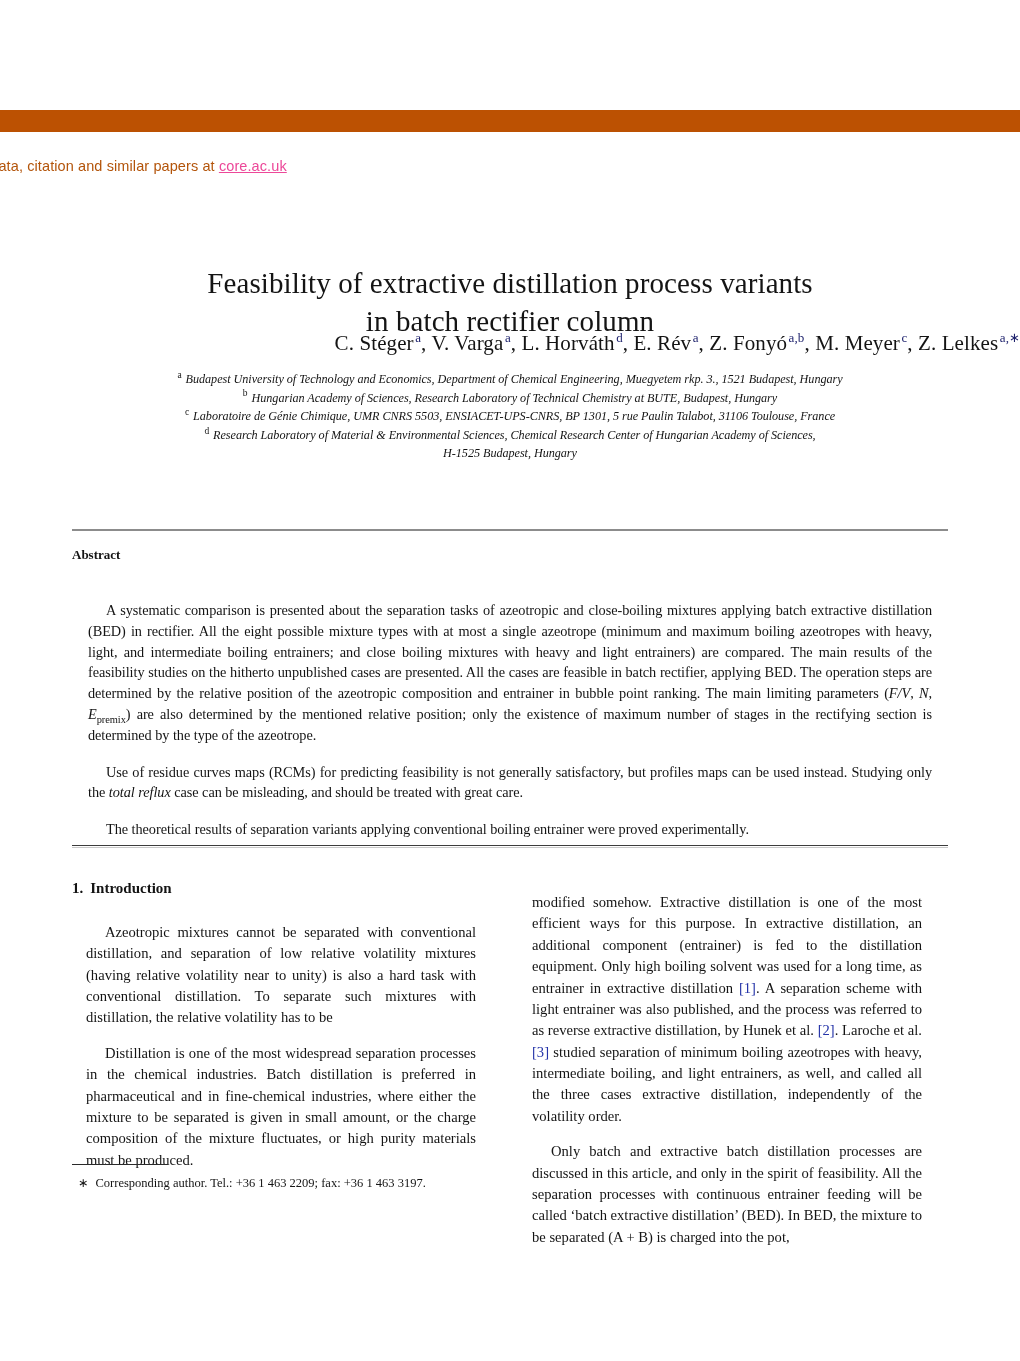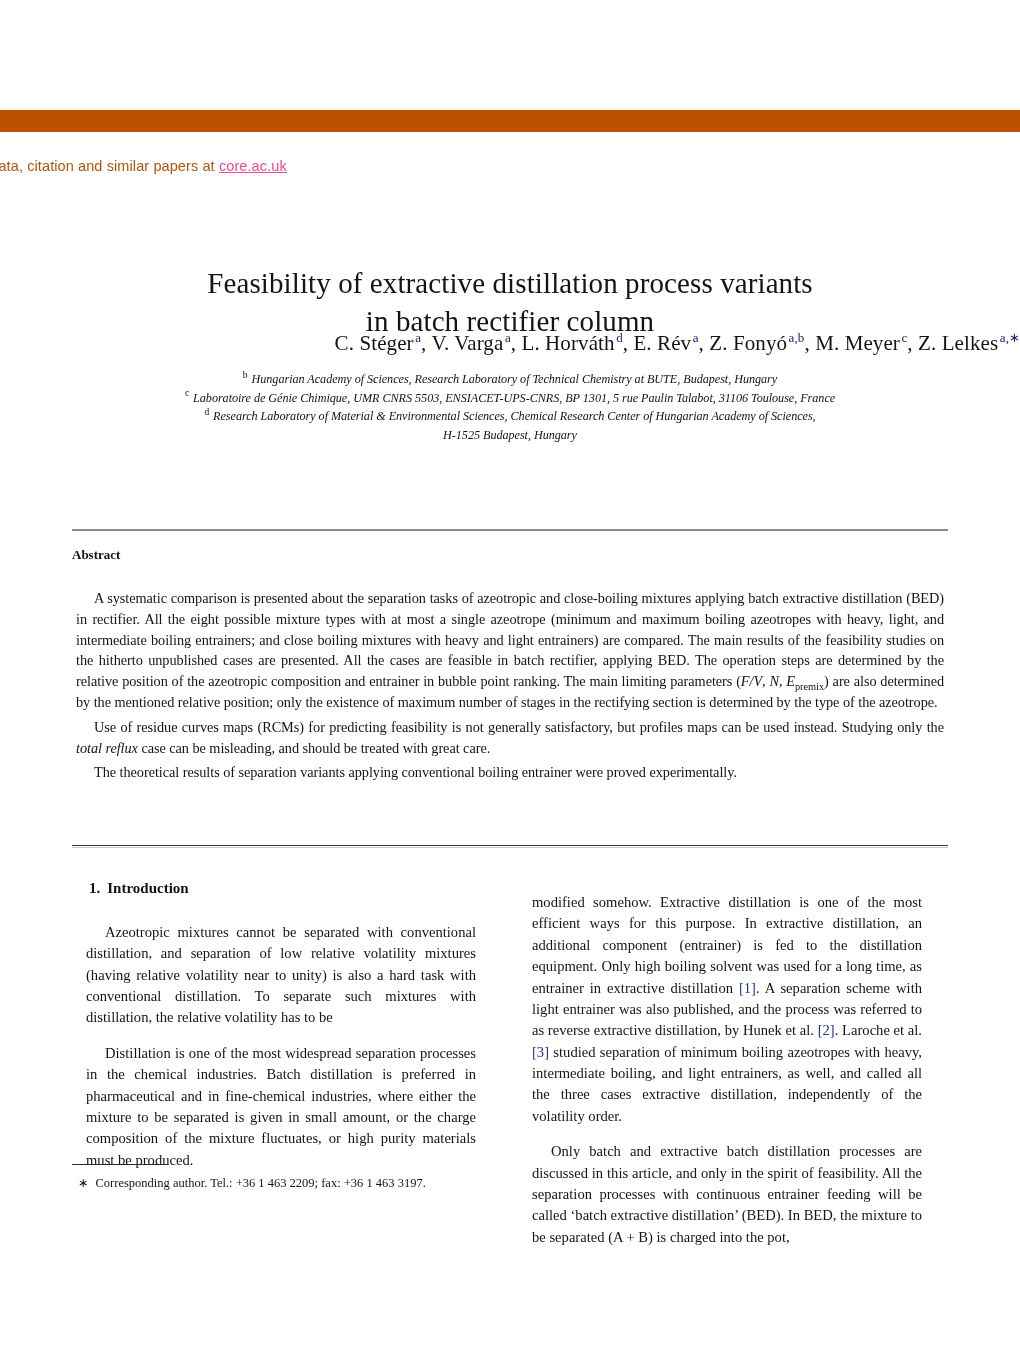--- a/index.html
+++ b/index.html
@@ -129,21 +129,21 @@
     position: absolute;
     left: 72px;
     top: 584px;
     width: 876px;
     font-size: 14.3px;
     line-height: 1.455;
     text-align: justify;
     letter-spacing: -0.06px;
   }
   .abstract-body p {
-    margin: 4px;
+    margin: 16px;
     text-indent: 18px;
   }
   .abstract-body i {
     font-style: italic;
   }
   .abstract-body sub {
     font-size: 0.73em;
     vertical-align: sub;
     line-height: 0;
   }
@@ -167,21 +167,21 @@
     font-size: 14.6px;
     line-height: 1.465;
     text-align: justify;
   }
   .col-left { left: 72px; }
   .col-right { left: 518px; }
 
   .section-heading {
     font-weight: bold;
     font-size: 15px;
-    margin: 0 0 22px 17px;
+    margin: 0 0 22px 0;
   }
   .section-heading .sec-num {
     padding-right: 7px;
   }
   .col p {
     margin: 14px;
     text-indent: 19px;
   }
   .col p.noindent {
     text-indent: 0;
@@ -232,20 +232,21 @@
   <div class="core-bar"></div>
 
   <h1 class="title">
     <span>Feasibility of extractive distillation process variants</span><br>
     <span>in batch rectifier column</span>
   </h1>
 
   <div class="authors" id="author-list"><span>C. Stéger</span><sup>a</sup><span>, </span><span>V. Varga</span><sup>a</sup><span>, </span><span>L. Horváth</span><sup>d</sup><span>, </span><span>E. Rév</span><sup>a</sup><span>, </span><span>Z. Fonyó</span><sup>a,b</sup><span>, </span><span>M. Meyer</span><sup>c</sup><span>, </span><span>Z. Lelkes</span><sup>a,∗</sup></div>
 
   <div class="affiliations" id="affiliation-list">
+      <div><sup>a</sup> <span>Budapest University of Technology and Economics, Department of Chemical Engineering, Muegyetem rkp. 3., 1521 Budapest, Hungary</span></div>
       <div><sup>b</sup> <span>Hungarian Academy of Sciences, Research Laboratory of Technical Chemistry at BUTE, Budapest, Hungary</span></div>
       <div><sup>c</sup> <span>Laboratoire de Génie Chimique, UMR CNRS 5503, ENSIACET-UPS-CNRS, BP 1301, 5 rue Paulin Talabot, 31106 Toulouse, France</span></div>
       <div><sup>d</sup> <span>Research Laboratory of Material &amp; Environmental Sciences, Chemical Research Center of Hungarian Academy of Sciences,</span></div>
       <div><span>H-1525 Budapest, Hungary</span></div>
     </div>
 
   <div class="rule rule-top"></div>
   <div class="rule rule-bot"></div>
 
   <div class="abstract-heading">Abstract</div>

